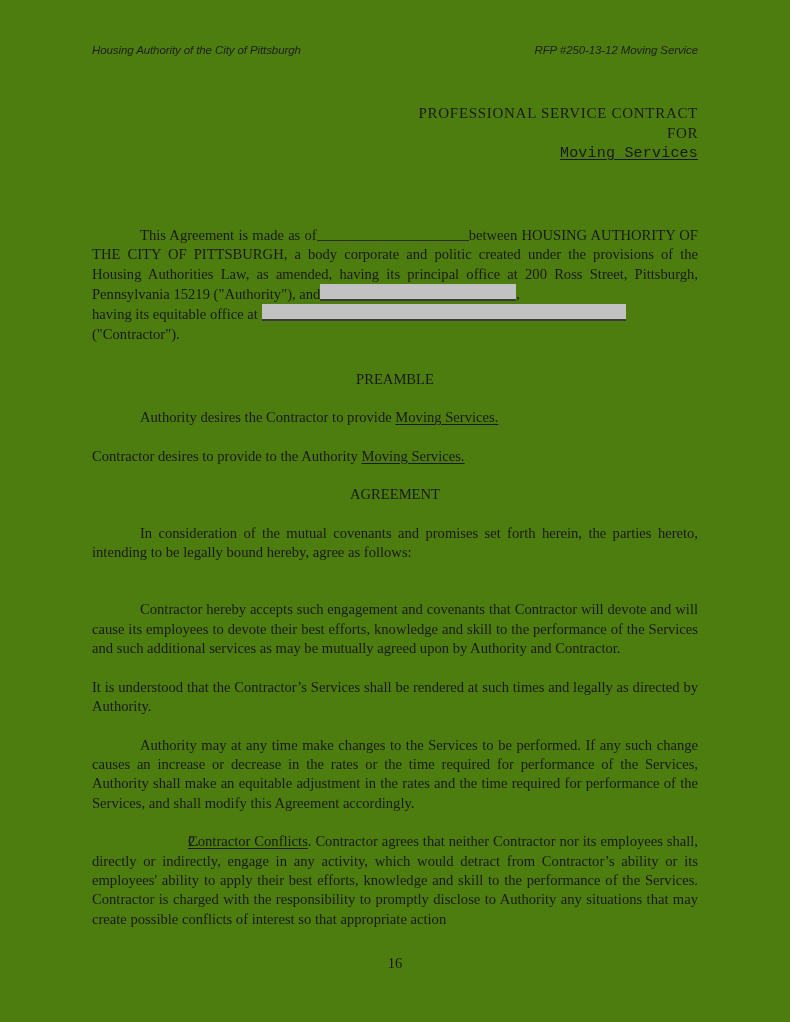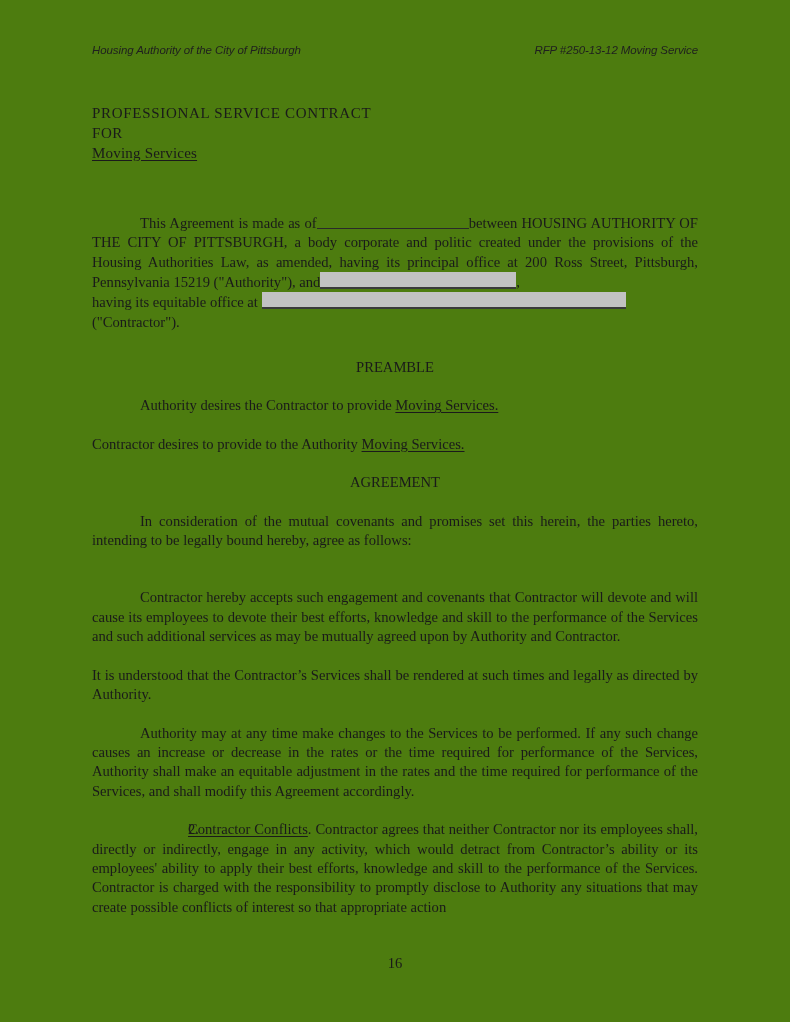--- a/index.html
+++ b/index.html
@@ -47,34 +47,35 @@
   .content {
     position: absolute;
     top: 104px;
     left: 92px;
     width: 606px;
     font-size: 14.6px;
     line-height: 1.33;
   }
 
   .title-block {
-    text-align: left;
-    margin-bottom: 0;
+    text-align: right;
+    margin-bottom: 12px;
   }
   .title-line {
     letter-spacing: 0.7px;
     font-size: 15px;
   }
   .title-line.for {
     letter-spacing: 0.6px;
   }
   .title-line.sub {
     text-decoration: underline;
     text-underline-offset: 1.5px;
     letter-spacing: 0.2px;
+    font-family: Liberation Mono, monospace;
   }
 
   p.para {
     margin: 0;
     text-align: justify;
     text-justify: inter-word;
   }
   p.indent {
     text-indent: 48px;
   }
@@ -183,21 +184,21 @@
     <div class="gap-md"></div>
 
     <p class="para noindent"><span>Contractor desires to provide to the Authority</span> <u class="ul">Moving Services.</u></p>
 
     <div class="gap-md"></div>
 
     <p class="para center">AGREEMENT</p>
 
     <div class="gap-md"></div>
 
-    <p class="para indent">In consideration of the mutual covenants and promises set this herein, the parties hereto, intending to be legally bound hereby, agree as follows:</p>
+    <p class="para indent">In consideration of the mutual covenants and promises set forth herein, the parties hereto, intending to be legally bound hereby, agree as follows:</p>
 
     <div class="gap-md"></div>
 
 
     <div class="gap-md"></div>
 
     <p class="para indent">Contractor hereby accepts such engagement and covenants that Contractor will devote and will cause its employees to devote their best efforts, knowledge and skill to the performance of the Services and such additional services as may be mutually agreed upon by Authority and Contractor.</p>
 
     <div class="gap-md"></div>
 

